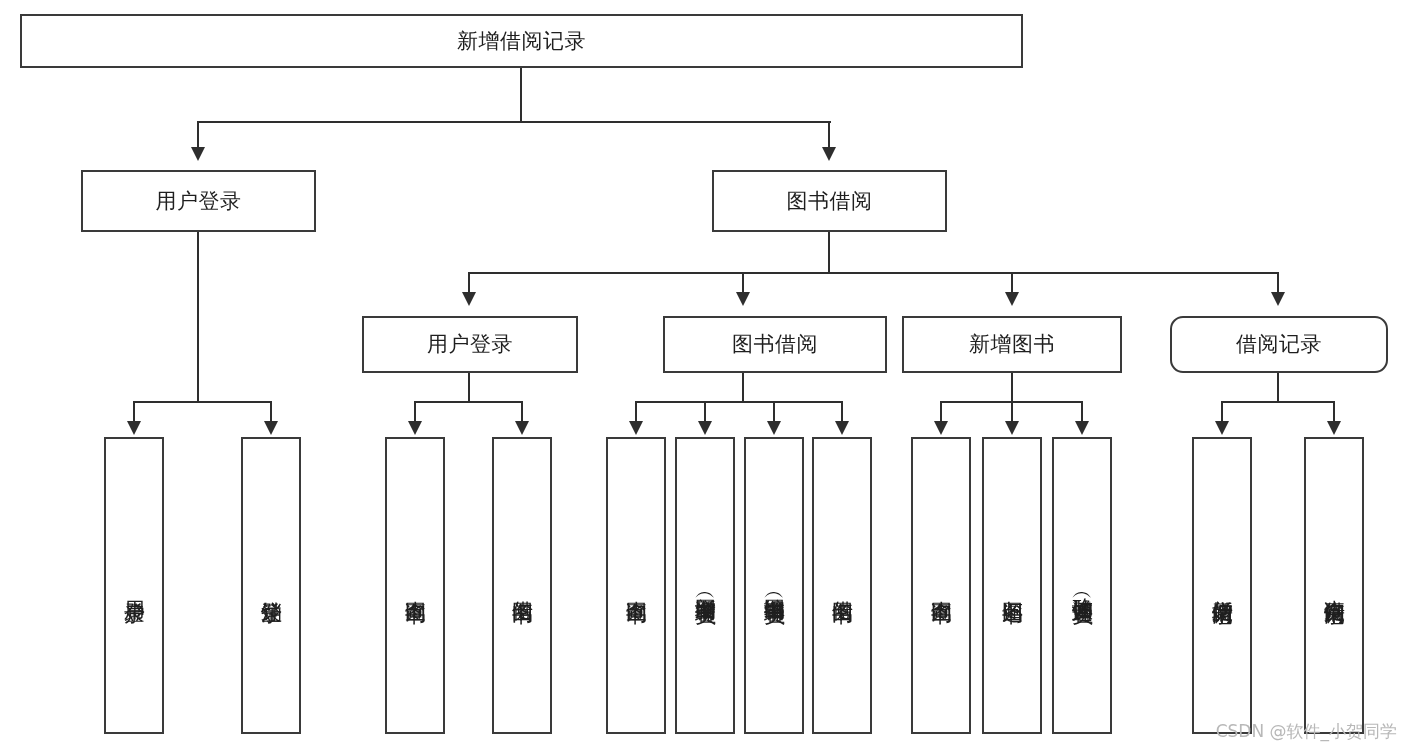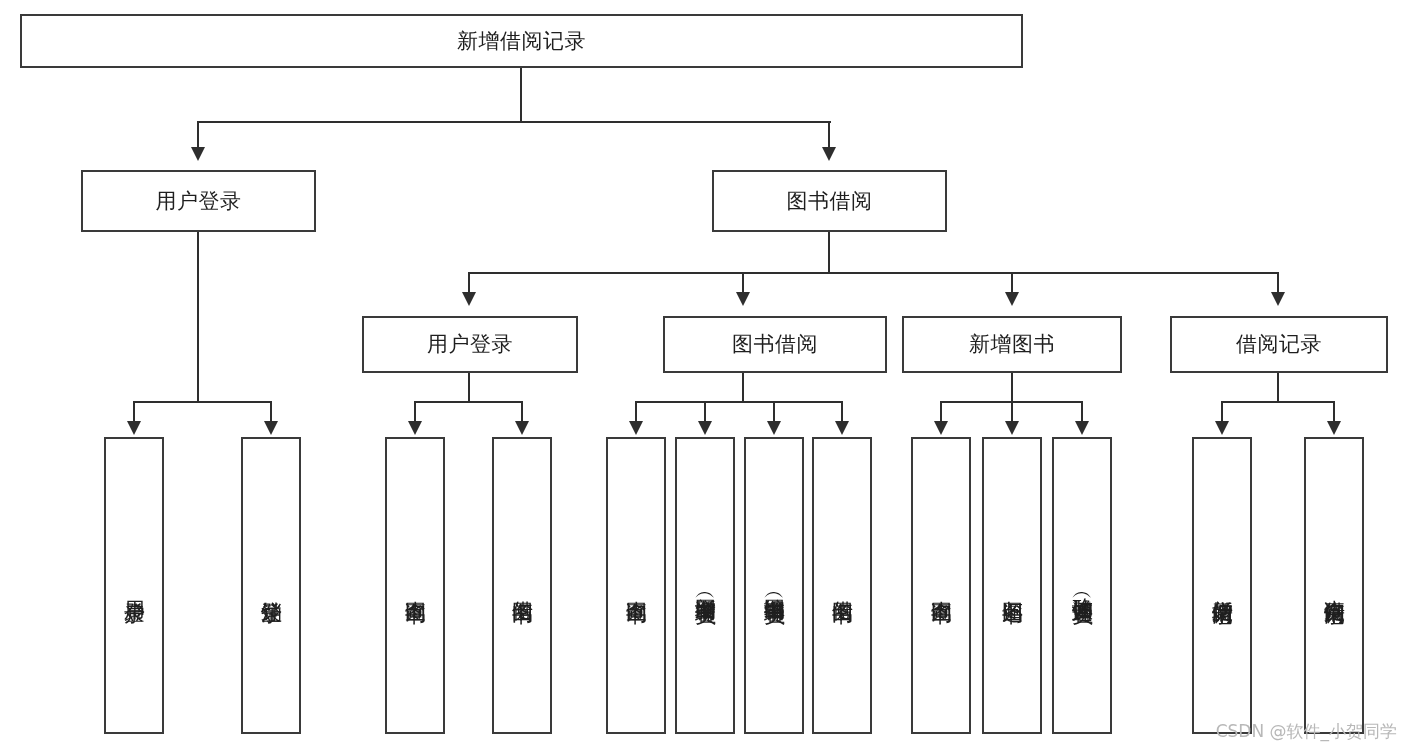--- a/index.html
+++ b/index.html
@@ -125,21 +125,21 @@
 
   <div class="node horizontal" style="left:362px;top:316px;width:216px;height:57px;">
     <span class="label">用户登录</span>
   </div>
   <div class="node horizontal" style="left:631px;top:316px;width:224px;height:57px;margin-left:32px;">
     <span class="label">图书借阅</span>
   </div>
   <div class="node horizontal" style="left:902px;top:316px;width:220px;height:57px;">
     <span class="label">新增图书</span>
   </div>
-  <div class="node horizontal" style="left:1170px;top:316px;width:218px;height:57px;">
+  <div class="node horizontal" style="left:1170px;top:316px;width:218px;height:57px;border-radius:13px;">
     <span class="label">借阅记录</span>
   </div>
 
   <div class="edge v" style="left:468px;top:373px;width:2px;height:29px;"></div>
   <div class="edge h" style="left:415px;top:401px;width:107px;height:2px;"></div>
   <div class="edge v" style="left:414px;top:401px;width:2px;height:22px;"></div>
   <div class="arrow" style="left:408px;top:421px;"></div>
   <div class="edge v" style="left:521px;top:401px;width:2px;height:22px;"></div>
   <div class="arrow" style="left:515px;top:421px;"></div>
 

